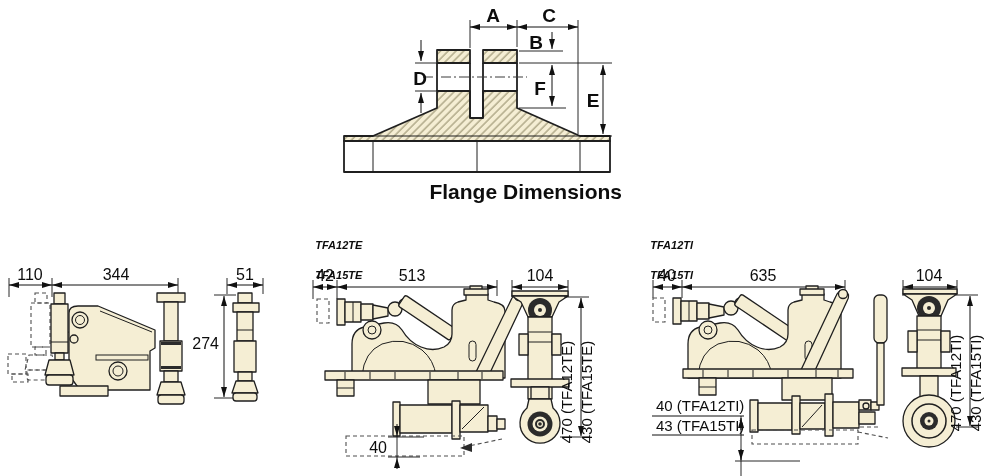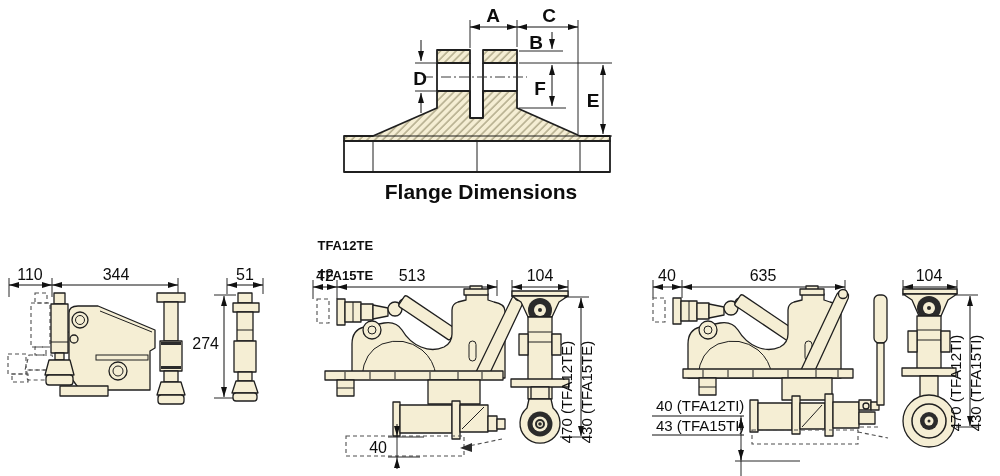--- a/index.html
+++ b/index.html
@@ -1,20 +1,20 @@
 <!DOCTYPE html>
 <html style="--page-bg: #ffffff; --body-fill: #f5eed4; --outline: #1f1f1f; --hatch-line: #97906d; --dim-line: #111111; --text: #0d0d0d; --dark-detail: #2b2b2b;"><head>
 <meta charset="utf-8">
 <style>
   html,body{margin:0;padding:0;background:#fff;}
   .canvas{position:relative;width:1000px;height:476px;background:var(--page-bg,#ffffff);
           font-family:"Liberation Sans",sans-serif;overflow:hidden;}
-  .title{position:absolute;left:340px;top:180px;width:282px;text-align:center;
+  .title{position:absolute;left:340px;top:180px;width:282px;text-align:right;
          font-size:21px;font-weight:bold;color:var(--text,#111);}
-  .model{position:absolute;font-size:13px;font-weight:bold;color:var(--text,#111);line-height:15px;white-space:pre;}
+  .model{position:absolute;font-size:11px;font-weight:bold;color:var(--text,#111);line-height:15px;white-space:pre;font-style:italic;}
   svg.plane{position:absolute;left:0;top:0;}
   .dim{stroke:var(--dim-line,#111);stroke-width:1;fill:none;}
   .ext{stroke:var(--dim-line,#111);stroke-width:0.9;fill:none;}
   .dimtext{font-family:"Liberation Sans",sans-serif;font-size:16px;fill:var(--text,#111);}
   .smalltext{font-family:"Liberation Sans",sans-serif;font-size:15px;fill:var(--text,#111);}
   .letter{font-family:"Liberation Sans",sans-serif;font-size:19px;font-weight:bold;fill:var(--text,#111);}
   .body{fill:var(--body-fill,#f5eed4);stroke:var(--outline,#1f1f1f);stroke-width:1.3;stroke-linejoin:round;}
   .ln{fill:none;stroke:var(--outline,#1f1f1f);stroke-width:1;}
   .ln2{fill:none;stroke:var(--outline,#1f1f1f);stroke-width:1.8;}
   .hstroke{stroke:var(--outline,#1f1f1f);stroke-width:1.8;stroke-linejoin:round;}
@@ -357,14 +357,18 @@
       </g>
     </g>
   </svg>
 
   <div class="title">Flange Dimensions</div>
 
   <div class="model" style="left:303px;top:223px;">
     <span>TFA12TE</span><br>
     <span>TFA15TE</span>
   </div>
+  <div class="model" style="left:638px;top:223px;">
+    <span>TFA12TI</span><br>
+    <span>TFA15TI</span>
+  </div>
 
 </div>
 
 </body></html>

